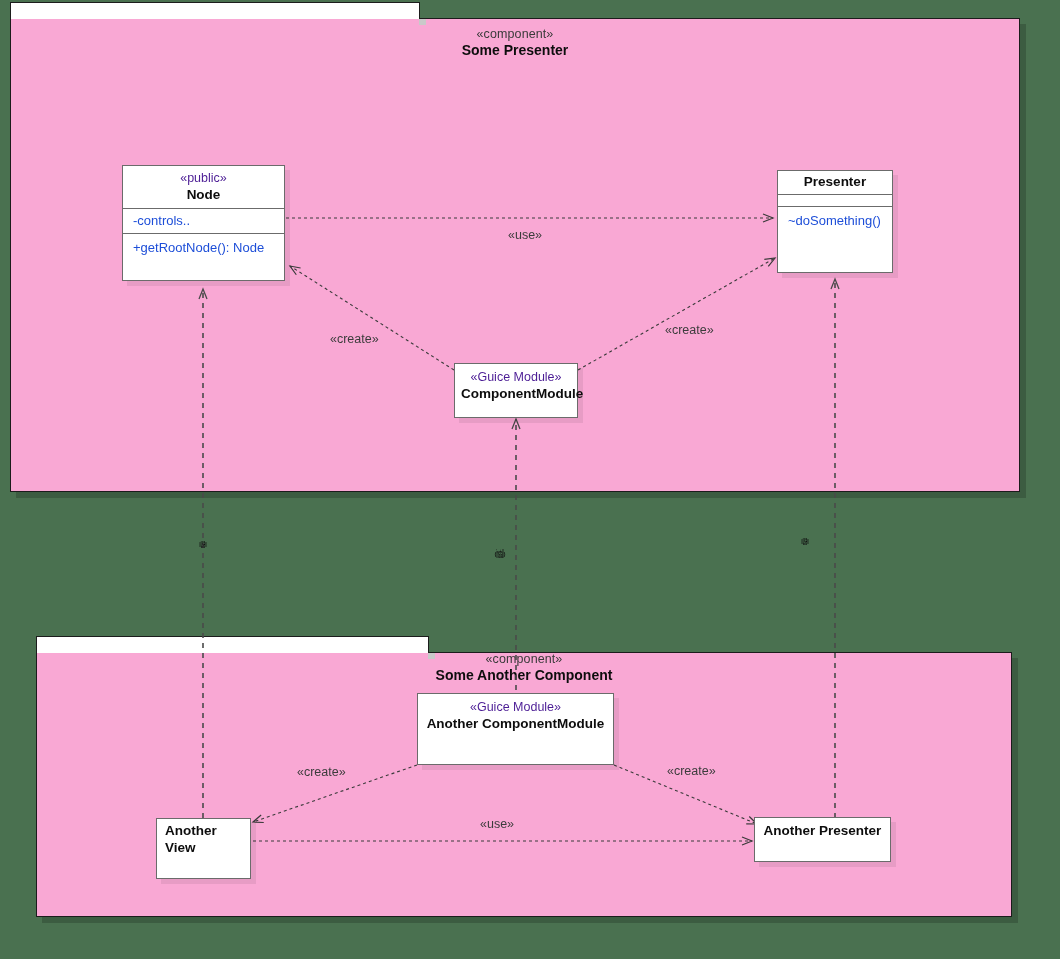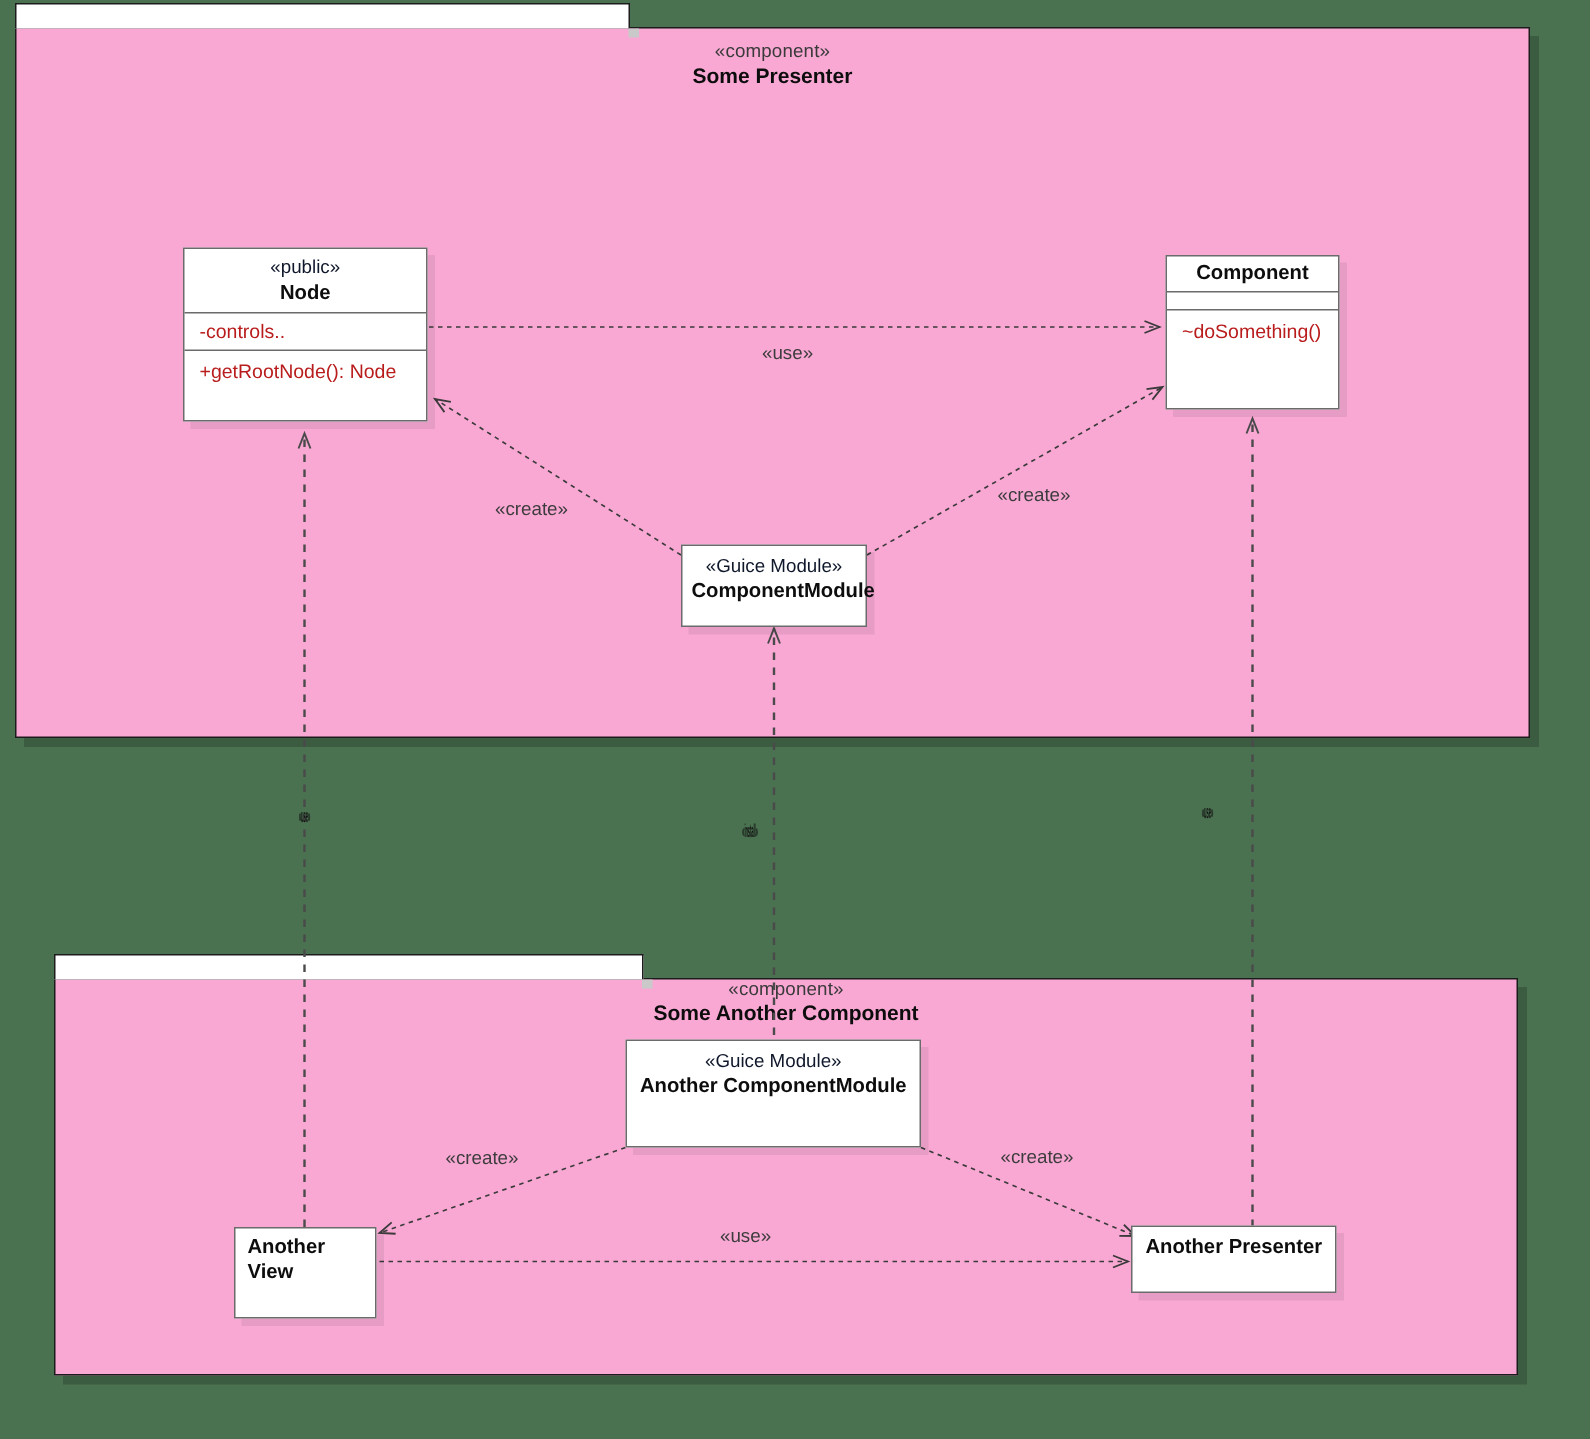--- a/index.html
+++ b/index.html
@@ -72,32 +72,32 @@
   .compartment + .compartment{border-top:1.4px solid #6b6b6b;}
   .comp-head{
     text-align:center;
     padding-top:5px;
     padding-bottom:4px;
     line-height:1.25;
   }
   .comp-head .stereo{
     display:block;
     font-size:12.5px;
-    color:#0f172a;
+    color:#4c1d95;
   }
   .comp-head .name{
     display:block;
     font-size:13.5px;
     font-weight:bold;
     color:#0d0d0d;
   }
   .comp-head.left .name{text-align:left;padding-left:2px;}
   .comp-line{
     font-size:13px;
-    color:#b91c1c;
+    color:#1d4ed8;
     text-align:left;
     line-height:1.3;
     padding:4px 6px 4px 6px;
   }
   .comp-empty{height:12px;padding:0;}
 
   
   #edges{position:absolute;left:0;top:0;width:1060px;height:959px;z-index:3;}
 
   
@@ -183,21 +183,21 @@
     <div class="compartment">
       <div class="comp-line" style="padding:1px 4px;">-controls..</div>
     </div>
     <div class="compartment" style="height:49px;">
       <div class="comp-line" style="padding:3px 4px;">+getRootNode(): Node</div>
     </div>
   </div>
 
   <div class="uml-box" style="left:777px;top:170px;width:116px;height:103px;">
     <div class="compartment comp-head" style="padding-top:3px;padding-bottom:3px;">
-      <span class="name">Component</span>
+      <span class="name">Presenter</span>
     </div>
     <div class="compartment comp-empty"></div>
     <div class="compartment" style="height:62px;">
       <div class="comp-line" style="padding:3px 4px;">~doSomething()</div>
     </div>
   </div>
 
   <div class="uml-box" style="left:454px;top:363px;width:124px;height:55px;">
     <div class="compartment comp-head" style="padding-top:6px;">
       <span class="stereo">«Guice Module»</span>

